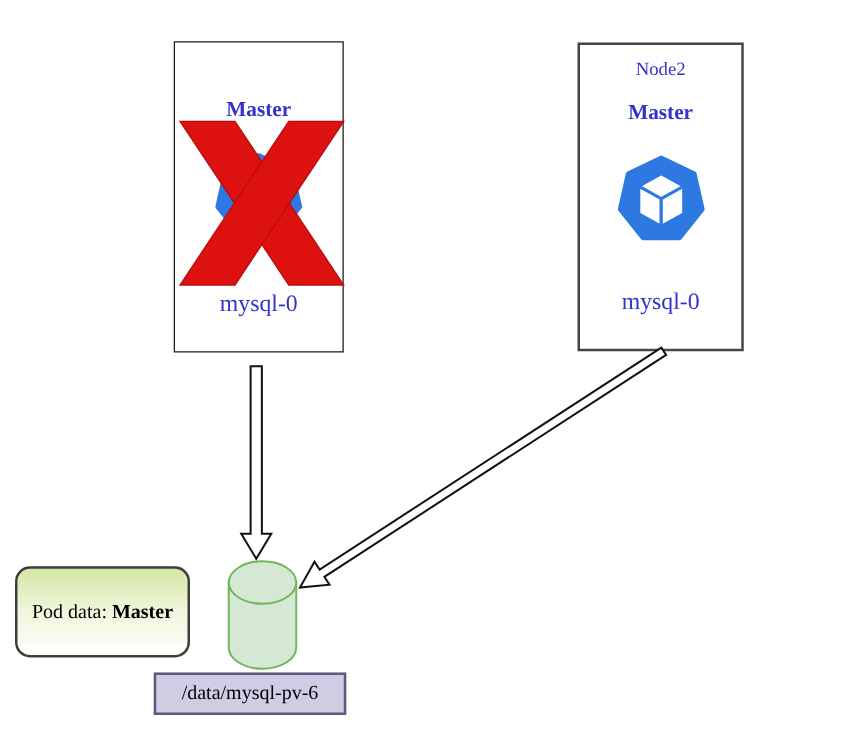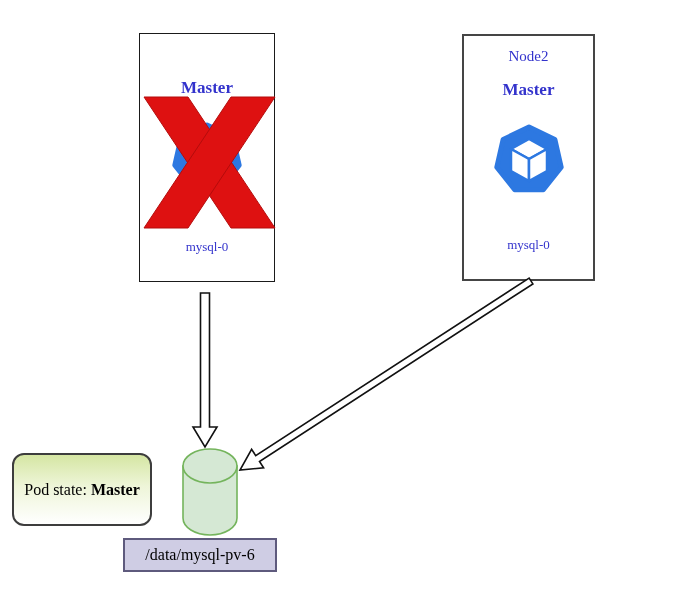--- a/index.html
+++ b/index.html
@@ -32,21 +32,21 @@
     border: 2px solid #454545;
   }
   .node-title, .node-role, .pod-name {
     position: absolute;
     left: 0; width: 100%;
     text-align: center;
     color: #3333cc;
   }
   .node-title { top: 12px; font-size: 15px; }
   .node-role  { top: 44px; font-size: 17px; font-weight: bold; }
-  .pod-name   { bottom: 26px; font-size: 13px; font-family: Liberation Serif, serif; }
+  .pod-name   { bottom: 26px; font-size: 19px; font-family: Liberation Serif, serif; }
   .pod-icon {
     position: absolute;
     left: 50%; top: 88px;
     width: 72px; height: 72px;
     transform: translateX(-50%);
     overflow: visible;
   }
   .fail-x {
     position: absolute;
     left: 0; top: 0;
@@ -123,21 +123,21 @@
       <polygon points="36,3 61.9,15.5 68.2,43.3 50.3,65.7 21.7,65.7 3.8,43.3 10.1,15.5" fill="#2d78e1" stroke="#2d78e1" stroke-width="5" stroke-linejoin="round"></polygon>
       <polygon points="36,15 54,25 36,35 18,25" fill="#ffffff" stroke="#2d78e1" stroke-width="2.5" stroke-linejoin="round"></polygon>
       <polygon points="18,25 36,35 36,57 18,47" fill="#ffffff" stroke="#2d78e1" stroke-width="2.5" stroke-linejoin="round"></polygon>
       <polygon points="54,25 36,35 36,57 54,47" fill="#ffffff" stroke="#2d78e1" stroke-width="2.5" stroke-linejoin="round"></polygon>
     </svg>
 
     <div class="pod-name">mysql-0</div>
   </div>
 
   <div class="callout">
-    <span>Pod state: </span><b>Master</b>
+    <span>Pod data: </span><b>Master</b>
   </div>
 
   <div class="pv-label">/data/mysql-pv-6</div>
 
   <svg class="overlay" viewBox="0 0 676 603" aria-hidden="true">
 
     <g>
       <path d="M183,466 L183,518 A27,17 0 0 0 237,518 L237,466 Z" fill="#d5e8d4" stroke="#74b45c" stroke-width="1.6"></path>
       <ellipse cx="210" cy="466" rx="27" ry="17" fill="#d5e8d4" stroke="#74b45c" stroke-width="1.6"></ellipse>
     </g>

